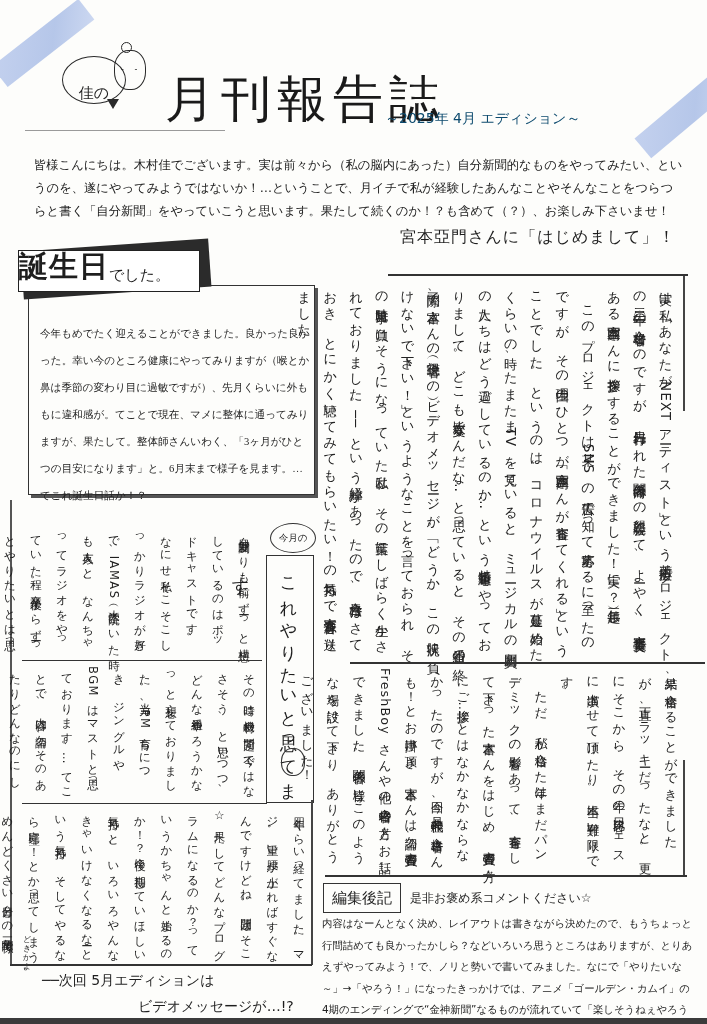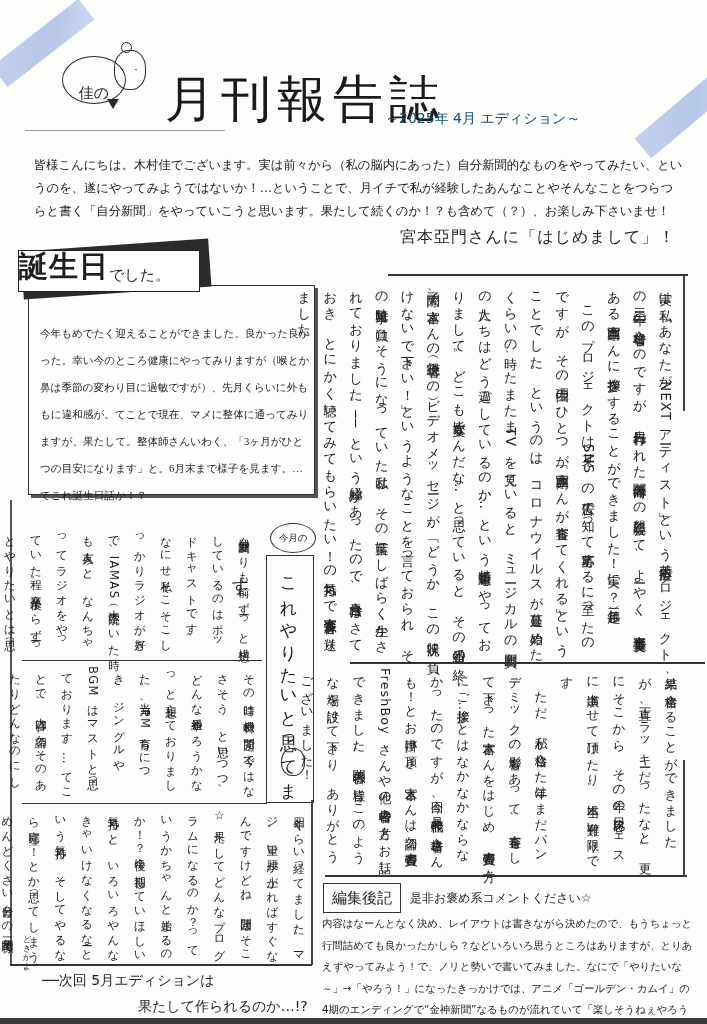--- a/index.html
+++ b/index.html
@@ -179,14 +179,14 @@
 <div class="abs result-vrule"></div>
 <div class="abs result-bottom-rule"></div>
 
 <div class="abs ed-label">
   <span>編集後記</span>
 </div>
 <div class="abs ed-sub">是非お褒め系コメントください☆</div>
 <div class="abs ed-body">内容はなーんとなく決め、レイアウトは書きながら決めたので、もうちょっと行間詰めても良かったかしら？などいろいろ思うところはありますが、とりあえずやってみよう！で、ノリと勢いで書いてみました。なにで「やりたいな～」→「やろう！」になったきっかけでは、アニメ「ゴールデン・カムイ」の4期のエンディングで“金神新聞”なるものが流れていて「楽しそうねぇやろうかな」。うーん、やる気スイッチ、探すとないクセに突然押されるねぇ。</div>
 
 <div class="abs next-line1">──次回 5月エディションは</div>
-<div class="abs next-line2">果たして作られるのか…!?</div>
+<div class="abs next-line2">ビデオメッセージが…!?</div>
 <div class="abs dark-bottom"></div>
 
 </body></html>

